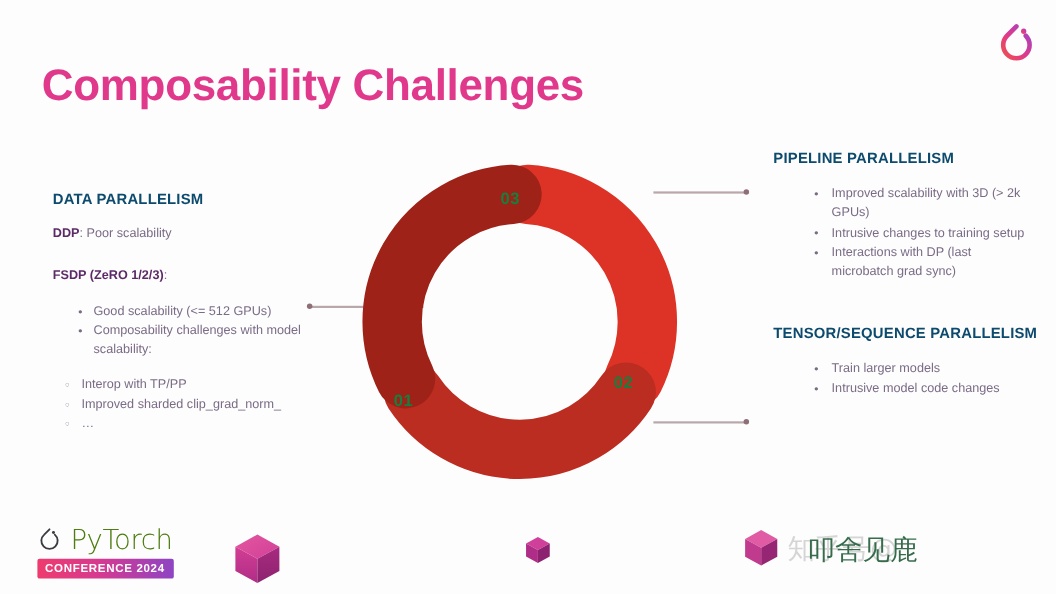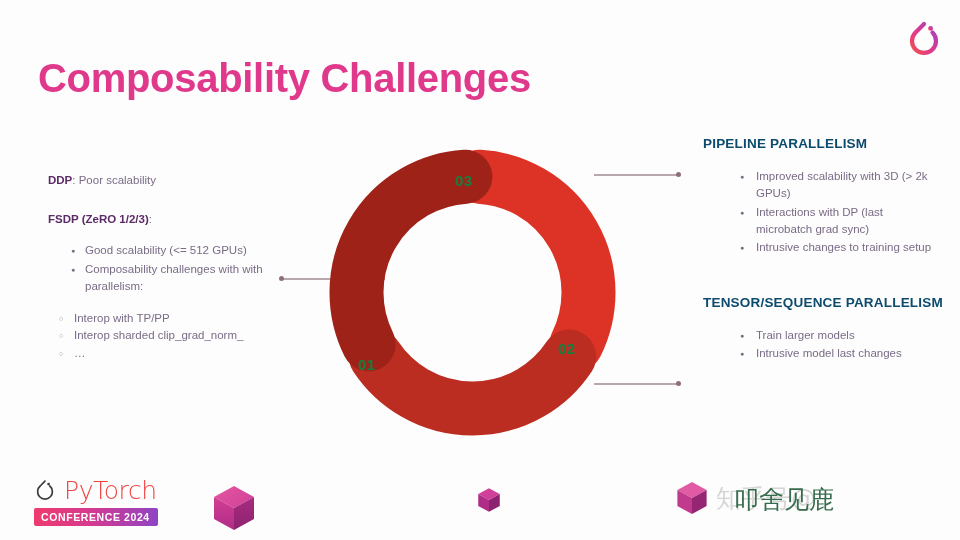--- a/index.html
+++ b/index.html
@@ -146,21 +146,21 @@
     position: absolute;
     left: 33px;
     top: 476px;
     display: flex;
     flex-direction: column;
     gap: 3px;
   }
   .pt-row { display: flex; align-items: center; gap: 7px; }
   .pt-word {
     font-size: 25px;
-    color: #ef4444;
+    color: #4d7c0f;
     letter-spacing: -0.4px;
     font-family: "DejaVu Sans", sans-serif;
     font-weight: 300;
   }
   .pt-badge {
     margin-left: 1px;
     padding: 3px 8px 3px 7px;
     font-size: 10.5px;
     font-weight: bold;
     color: #ffffff;
@@ -207,47 +207,48 @@
           <stop offset="45%" stop-color="#e0398c"></stop>
           <stop offset="100%" stop-color="#9b45c9"></stop>
         </linearGradient>
       </defs>
       <path d="M27 12 L18.5 20.5 A12 12 0 1 0 35.5 20.5" fill="none" stroke="url(#ptgrad)" stroke-width="4.2" stroke-linecap="round"></path>
       <circle cx="33.6" cy="16.4" r="2.4" fill="url(#ptgrad)"></circle>
     </svg>
   </div>
 
   <div class="block" id="block-data">
+    <h3>DATA PARALLELISM</h3>
     <p class="para"><b>DDP</b><span>: Poor scalability</span></p>
     <p class="para" style="margin-top:22px"><b>FSDP (ZeRO 1/2/3)</b><span>:</span></p>
     <ul class="lvl1">
       <li>Good scalability (&lt;= 512 GPUs)</li>
-      <li>Composability challenges with with parallelism:</li>
+      <li>Composability challenges with model scalability:</li>
     </ul>
     <ul class="lvl2">
       <li>Interop with TP/PP</li>
-      <li>Interop sharded clip_grad_norm_</li>
+      <li>Improved sharded clip_grad_norm_</li>
       <li>…</li>
     </ul>
   </div>
 
   <div class="block" id="block-pp">
     <h3>PIPELINE PARALLELISM</h3>
     <ul class="lvl1">
       <li>Improved scalability with 3D (&gt; 2k GPUs)</li>
+      <li>Intrusive changes to training setup</li>
       <li>Interactions with DP (last microbatch grad sync)</li>
-      <li>Intrusive changes to training setup</li>
     </ul>
   </div>
 
   <div class="block" id="block-tp">
     <h3>TENSOR/SEQUENCE PARALLELISM</h3>
     <ul class="lvl1">
       <li>Train larger models</li>
-      <li>Intrusive model last changes</li>
+      <li>Intrusive model code changes</li>
     </ul>
   </div>
 
   <div class="conn" id="conn-left"></div>
   <div class="dot" id="dot-left"></div>
   <div class="conn" id="conn-tr"></div>
   <div class="dot" id="dot-tr"></div>
   <div class="conn" id="conn-br"></div>
   <div class="dot" id="dot-br"></div>
 

